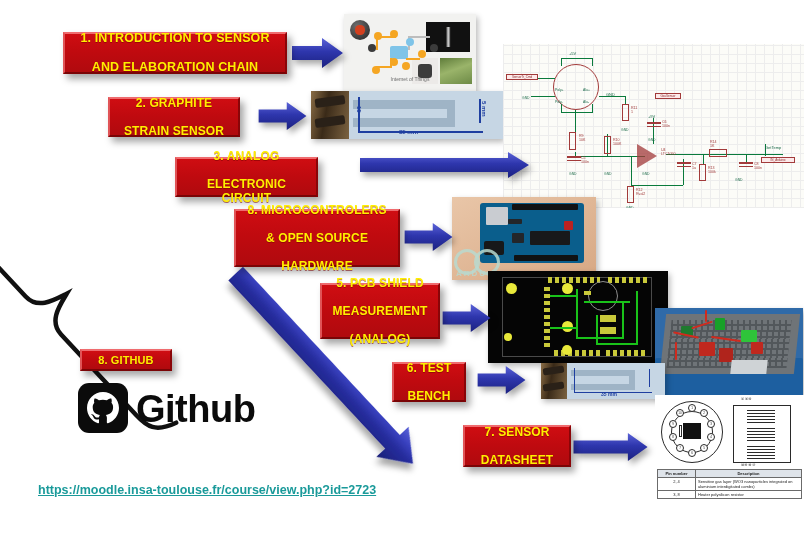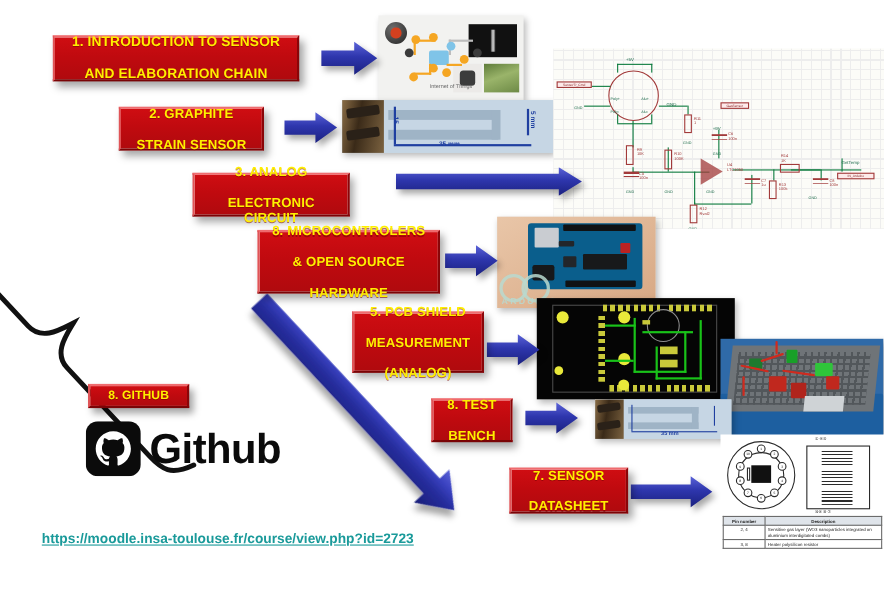--- a/index.html
+++ b/index.html
@@ -472,42 +472,42 @@
   </svg>
 
   <svg class="arrow" style="left:477px;top:365px;width:50px;height:30px;" viewBox="0 0 52 32">
     <polygon points="0,9 30,9 30,1 51,16 30,31 30,23 0,23" fill="url(#sg1)"></polygon>
   </svg>
 
   <svg class="arrow" style="left:572px;top:432px;width:78px;height:30px;" viewBox="0 0 80 32">
     <polygon points="0,9 58,9 58,1 79,16 58,31 58,23 0,23" fill="url(#sg1)"></polygon>
   </svg>
 
-  <div class="topic-box" style="left:48px;top:32px;width:224px;height:42px;font-size:12.5px;">
+  <div class="topic-box" style="left:63px;top:32px;width:224px;height:42px;font-size:12.5px;">
     <span><span>1. INTRODUCTION TO SENSOR</span><br><span>AND ELABORATION CHAIN</span></span>
   </div>
 
   <div class="topic-box" style="left:108px;top:97px;width:132px;height:40px;font-size:12px;">
     <span><span>2. GRAPHITE</span><br><span>STRAIN SENSOR</span></span>
   </div>
 
   <div class="topic-box" style="left:175px;top:157px;width:143px;height:40px;font-size:12px;">
     <span><span>3. ANALOG</span><br><span>ELECTRONIC CIRCUIT</span></span>
   </div>
 
   <div class="topic-box" style="left:234px;top:209px;width:166px;height:58px;font-size:12px;">
     <span><span>8. MICROCONTROLERS</span><br><span>&amp; OPEN SOURCE</span><br><span>HARDWARE</span></span>
   </div>
 
   <div class="topic-box" style="left:320px;top:283px;width:120px;height:56px;font-size:12px;">
     <span><span>5. PCB SHIELD</span><br><span>MEASUREMENT</span><br><span>(ANALOG)</span></span>
   </div>
 
   <div class="topic-box" style="left:392px;top:362px;width:74px;height:40px;font-size:12px;">
-    <span><span>8. TEST</span><br><span>BENCH</span></span>
+    <span><span>6. TEST</span><br><span>BENCH</span></span>
   </div>
 
   <div class="topic-box" style="left:463px;top:425px;width:108px;height:42px;font-size:12px;">
     <span><span>7. SENSOR</span><br><span>DATASHEET</span></span>
   </div>
 
   <div class="topic-box" style="left:80px;top:349px;width:92px;height:22px;font-size:11px;justify-content:center;">
     <span>
         <span>8. GITHUB</span>
       </span>

